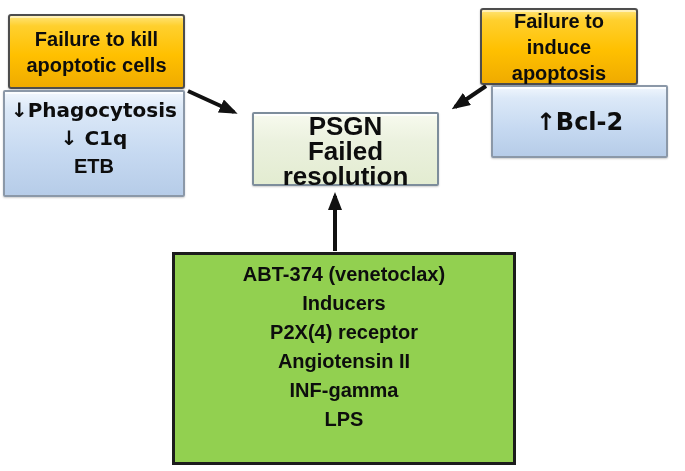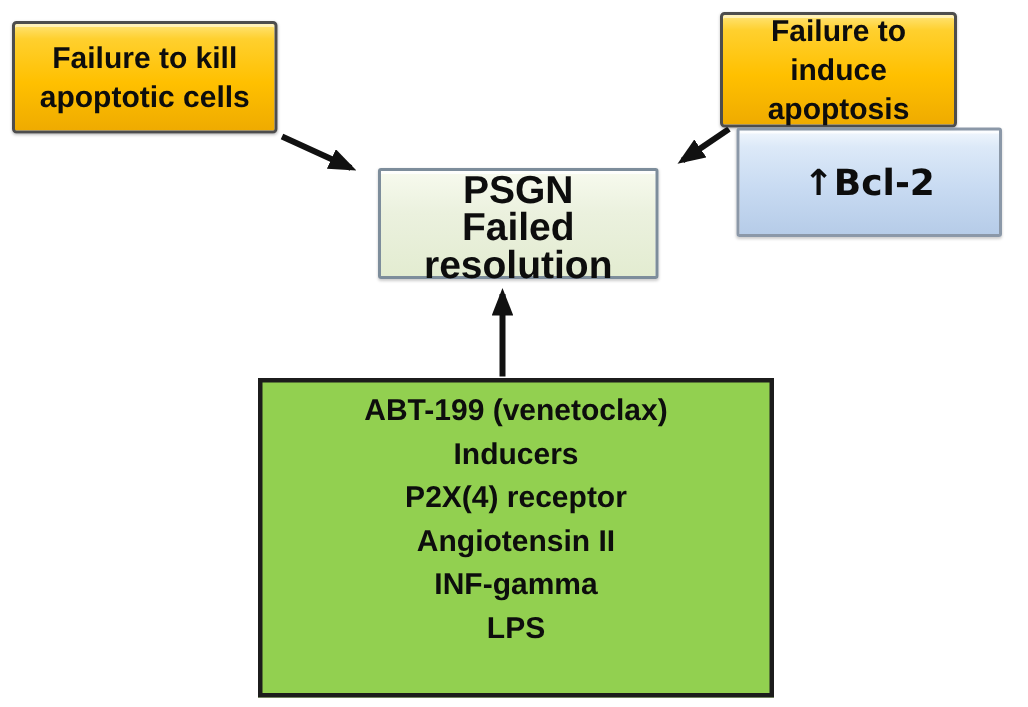--- a/index.html
+++ b/index.html
@@ -101,37 +101,42 @@
     <line x1="188" y1="91" x2="234" y2="112" stroke="#111111" stroke-width="4" marker-end="url(#ah)"></line>
     <line x1="486" y1="86" x2="455" y2="107" stroke="#111111" stroke-width="4" marker-end="url(#ah)"></line>
     <line x1="335" y1="251" x2="335" y2="196" stroke="#111111" stroke-width="4" marker-end="url(#ah)"></line>
   </svg>
 
   <div class="box box-orange box-failure-kill">
     <div>Failure to kill</div>
     <div>apoptotic cells</div>
   </div>
 
+  <div class="box box-blue box-phagocytosis">
+    <div class="arrow-glyph">↓Phagocytosis</div>
+    <div class="arrow-glyph">↓ C1q</div>
+    <div>ETB</div>
+  </div>
 
   <div class="box box-orange box-failure-induce">
     <div>Failure to induce</div>
     <div>apoptosis</div>
   </div>
 
   <div class="box box-blue box-bcl2">
     <div class="arrow-glyph">↑Bcl-2</div>
   </div>
 
   <div class="box box-center">
     <div>PSGN</div>
     <div>Failed resolution</div>
   </div>
 
   <div class="box box-green">
-    <div>ABT-199 (venetoclax)</div>
+    <div>ABT-374 (venetoclax)</div>
     <div>Inducers</div>
     <div>P2X(4) receptor</div>
     <div>Angiotensin II</div>
     <div>INF-gamma</div>
     <div>LPS</div>
   </div>
 
 </div>
 
 </body></html>

